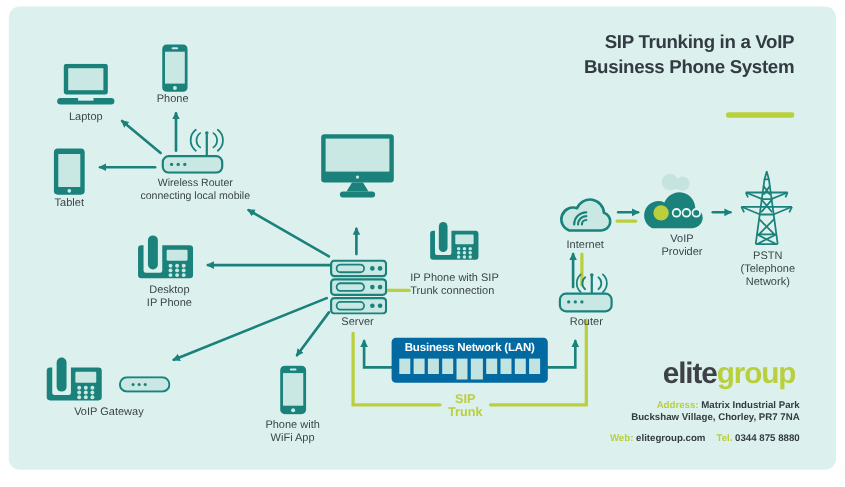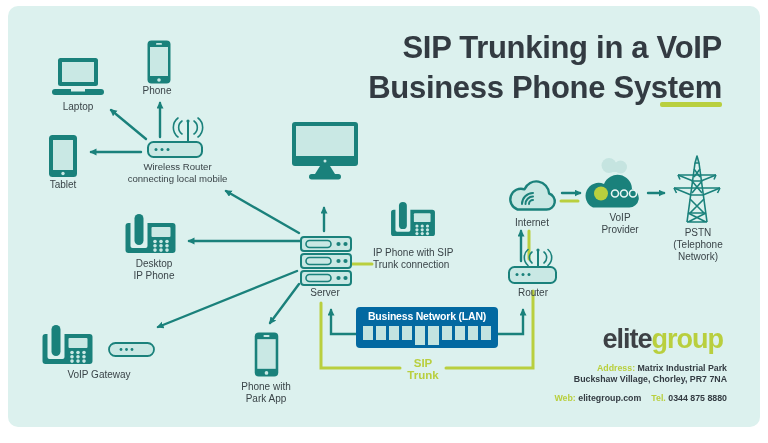--- a/index.html
+++ b/index.html
@@ -4,21 +4,21 @@
 <style>
   html,body{margin:0;padding:0;background:#ffffff;}
   .frame{position:relative;width:768px;height:443px;background:#ffffff;overflow:hidden;
          font-family:"Liberation Sans",sans-serif;}
   .panel{position:absolute;left:8px;top:6px;right:8px;bottom:16px;background:#dcf1ee;border-radius:10px;}
   .wires{position:absolute;left:0;top:0;width:768px;height:443px;pointer-events:none;}
   .node{position:absolute;}
   .lbl{position:absolute;font-weight:400;font-size:10px;line-height:1.22;color:#3a4448;text-align:center;}
   .lbl.left{text-align:left;}
   .title{position:absolute;right:46px;top:28px;text-align:right;font-weight:700;
-         font-size:31px;line-height:1.28;color:#333b42;letter-spacing:-0.3px;}
+         font-size:17px;line-height:1.28;color:#333b42;letter-spacing:-0.3px;}
   .title-underline{position:absolute;right:46px;top:102px;width:62px;height:4.5px;background:#b9cf3e;border-radius:2px;}
   .lan-box{position:absolute;left:356px;top:307px;width:142px;height:41px;background:#0369a1;border-radius:4px;}
   .lan-title{color:#ffffff;font-weight:700;font-size:10.5px;text-align:center;padding-top:3px;letter-spacing:-0.2px;}
   .lan-ports{position:absolute;left:7px;right:7px;top:19px;display:flex;gap:3px;align-items:flex-start;}
   .lan-ports span{flex:1;height:14px;background:#c2e4e0;display:block;}
   .lan-ports span:nth-child(5),.lan-ports span:nth-child(6){height:19px;}
   .sip-label{position:absolute;left:397px;top:358px;width:52px;text-align:center;
              color:#b9cf3e;font-weight:700;font-size:11.5px;line-height:1.0;}
   .brand{position:absolute;right:45px;top:324px;font-weight:700;font-size:27px;letter-spacing:-1px;}
   .brand .elite{color:#3d4145;} .brand .group{color:#b9cf3e;}
@@ -286,21 +286,21 @@
   </div>
 
   <svg class="node" style="left:254px;top:332px" width="25" height="45" viewBox="0 0 24 44">
     <rect x="0.5" y="0.5" width="23" height="43" rx="4" fill="#1a817b"></rect>
     <rect x="3" y="7" width="18" height="29" fill="#c9e8e4"></rect>
     <rect x="9" y="3" width="6" height="1.8" rx="0.9" fill="#c9e8e4"></rect>
     <circle cx="12" cy="40" r="1.8" fill="#c9e8e4"></circle>
   </svg>
   <div class="lbl" style="left:235px;top:381px;width:62px">
     <div>Phone with</div>
-    <div>Park App</div>
+    <div>WiFi App</div>
   </div>
 
   <svg class="node" style="left:41px;top:324px" width="53" height="41" viewBox="0 0 52 41">
     <rect x="1" y="10" width="50" height="30" rx="3" fill="#1a817b"></rect>
     <rect x="6" y="5" width="17" height="30" rx="2" fill="#dcf1ee"></rect>
     <rect x="10" y="1" width="9" height="31" rx="4.5" fill="#1a817b"></rect>
     <rect x="27" y="14" width="19" height="10" rx="1" fill="#c9e8e4"></rect>
     <g fill="#c9e8e4">
       <circle cx="30.5" cy="28.5" r="1.8"></circle>
         <circle cx="36.5" cy="28.5" r="1.8"></circle>

